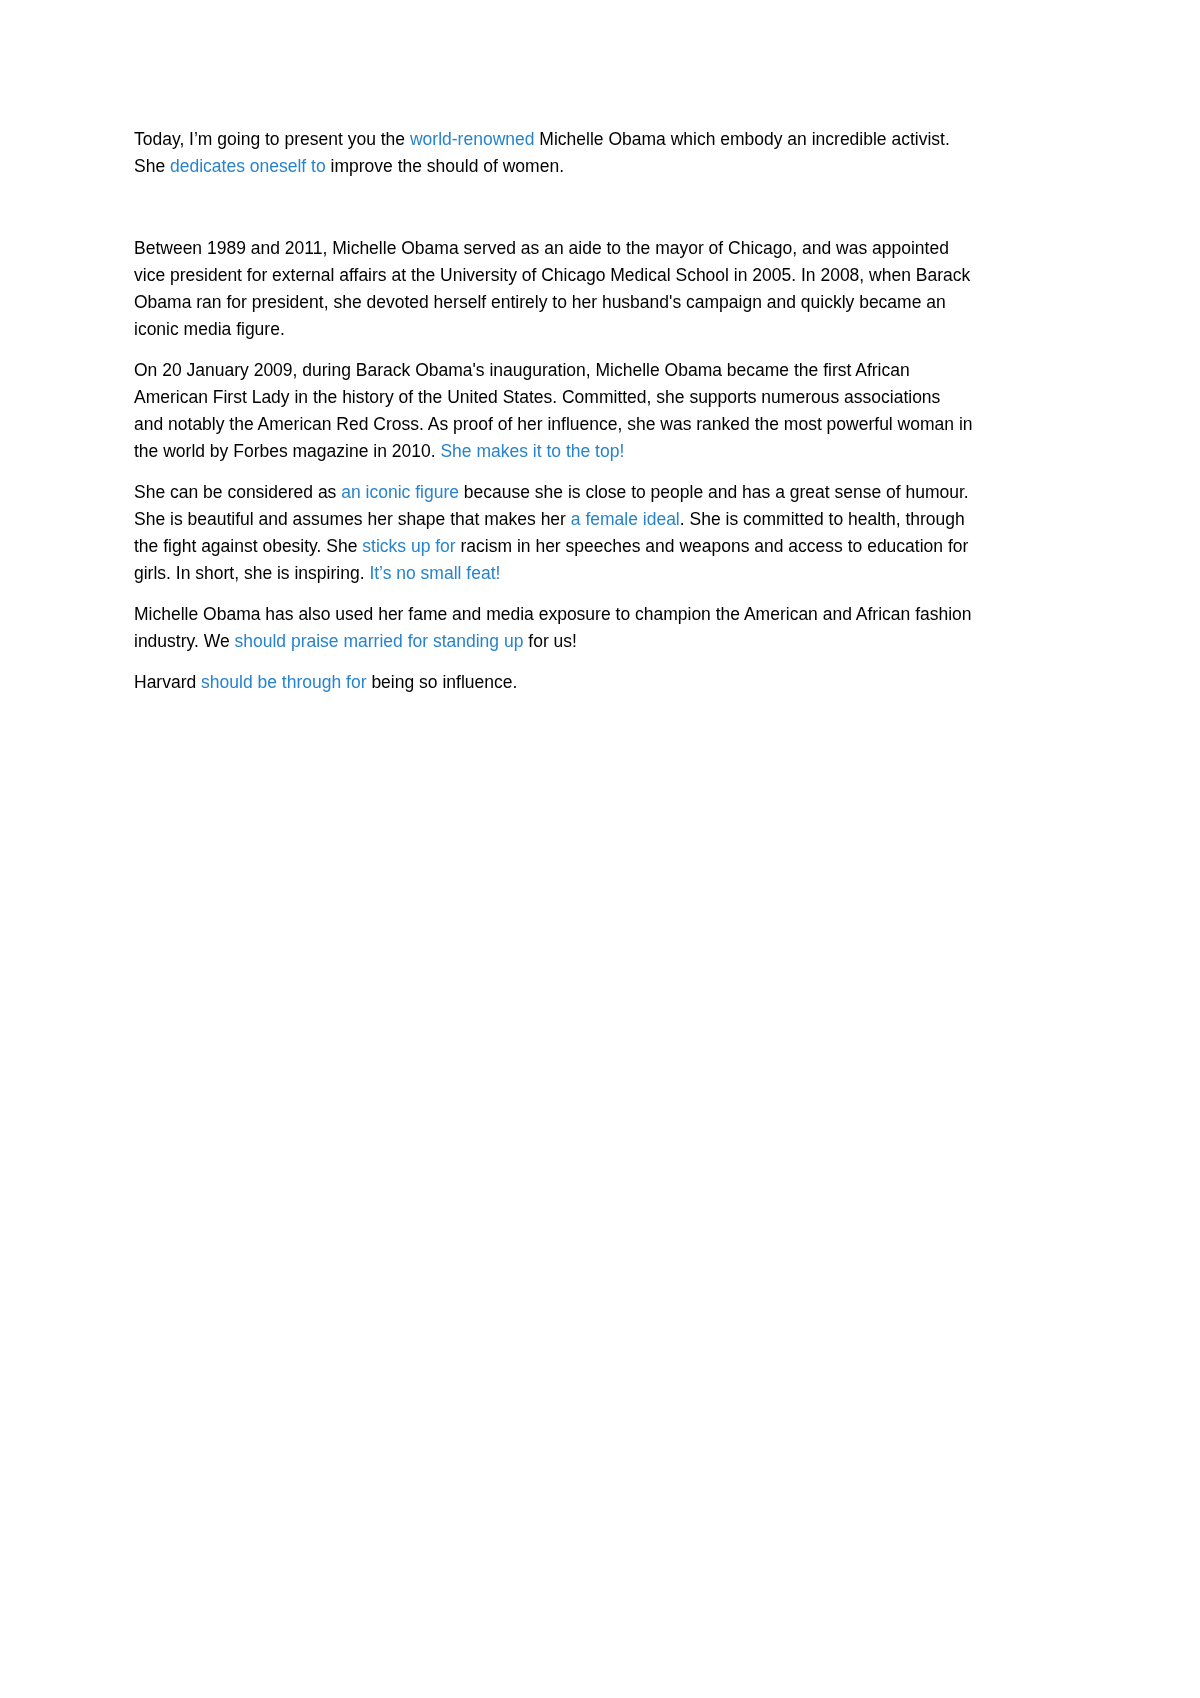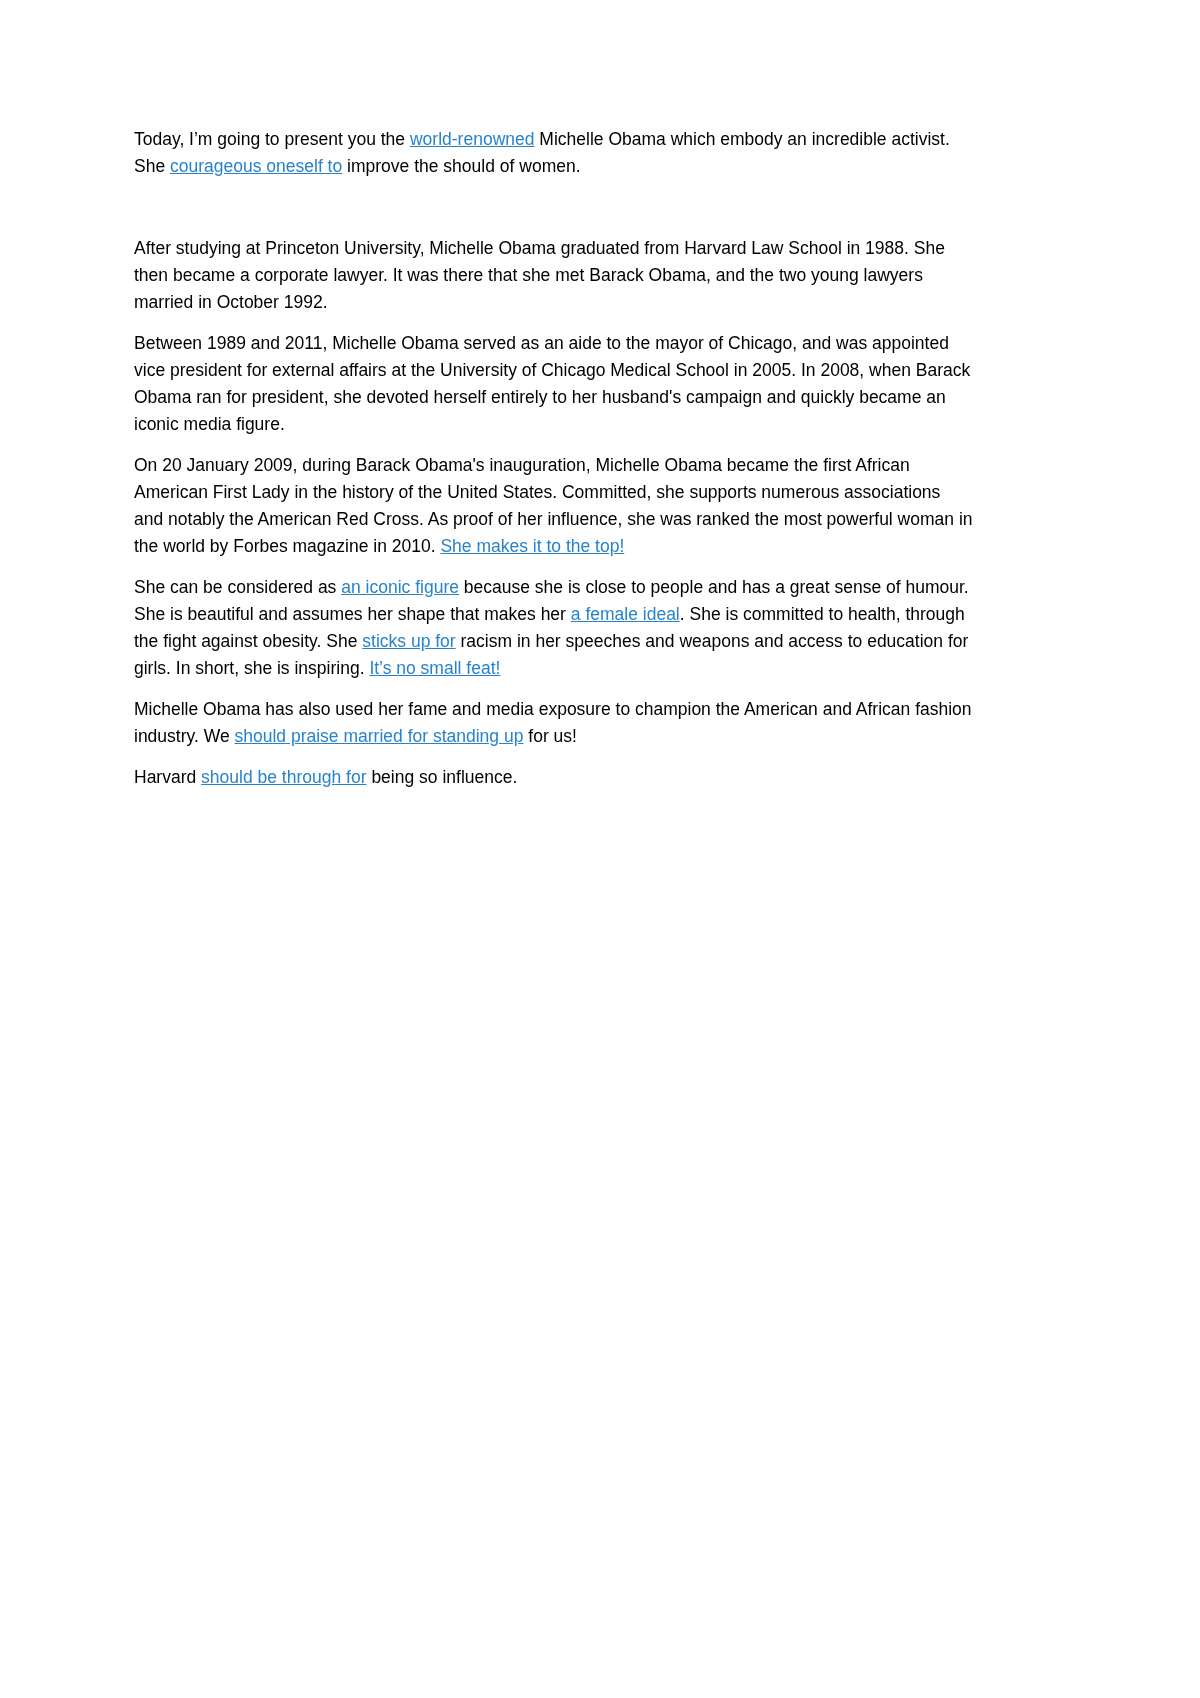--- a/index.html
+++ b/index.html
@@ -31,30 +31,28 @@
   }
   .para.empty {
     min-height: 27px;
   }
   .run {
     color: inherit;
     text-align: right;
   }
   .run.emphasis {
     color: var(--emphasis-color, #2783CB);
-    text-decoration: underline;
   }
 </style>
 </head>
 <body>
 
 <div class="page">
   <div class="text-content">
-      <p class="para"><span class="run">Today, I’m going to present you the </span><span class="run emphasis">world-renowned</span><span class="run"> Michelle Obama which embody an incredible activist.  She </span><span class="run emphasis">courageous oneself to</span><span class="run"> improve the should of women.</span></p>
+      <p class="para"><span class="run">Today, I’m going to present you the </span><span class="run emphasis">world-renowned</span><span class="run"> Michelle Obama which embody an incredible activist.  She </span><span class="run emphasis">dedicates oneself to</span><span class="run"> improve the should of women.</span></p>
       <p class="para empty"></p>
-      <p class="para"><span class="run">After studying at Princeton University, Michelle Obama graduated from Harvard Law School in 1988. She then became a corporate lawyer. It was there that she met Barack Obama, and the two young lawyers married in October 1992.</span></p>
       <p class="para"><span class="run">Between 1989 and 2011, Michelle Obama served as an aide to the mayor of Chicago, and was appointed vice president for external affairs at the University of Chicago Medical School in 2005. In 2008, when Barack Obama ran for president, she devoted herself entirely to her husband's campaign and quickly became an iconic media figure.</span></p>
       <p class="para"><span class="run">On 20 January 2009, during Barack Obama's inauguration, Michelle Obama became the first African American First Lady in the history of the United States. Committed, she supports numerous associations and notably the American Red Cross. As proof of her influence, she was ranked the most powerful woman in the world by Forbes magazine in 2010. </span><span class="run emphasis">She makes it to the top!</span></p>
       <p class="para"><span class="run">She can be considered as </span><span class="run emphasis">an iconic figure</span><span class="run"> because she is close to people and has a great sense of humour. She is beautiful and assumes her shape that makes her </span><span class="run emphasis">a female ideal</span><span class="run">. She is committed to health, through the fight against obesity. She </span><span class="run emphasis">sticks up for</span><span class="run"> racism in her speeches and weapons and access to education for girls. In short, she is inspiring. </span><span class="run emphasis">It’s no small feat!</span></p>
       <p class="para"><span class="run">Michelle Obama has also used her fame and media exposure to champion the American and African fashion industry. We </span><span class="run emphasis">should praise married for standing up</span><span class="run"> for us!</span></p>
       <p class="para"><span class="run">Harvard </span><span class="run emphasis">should be through for</span><span class="run"> being so influence.</span></p>
     </div>
 </div>
 
 </body></html>

